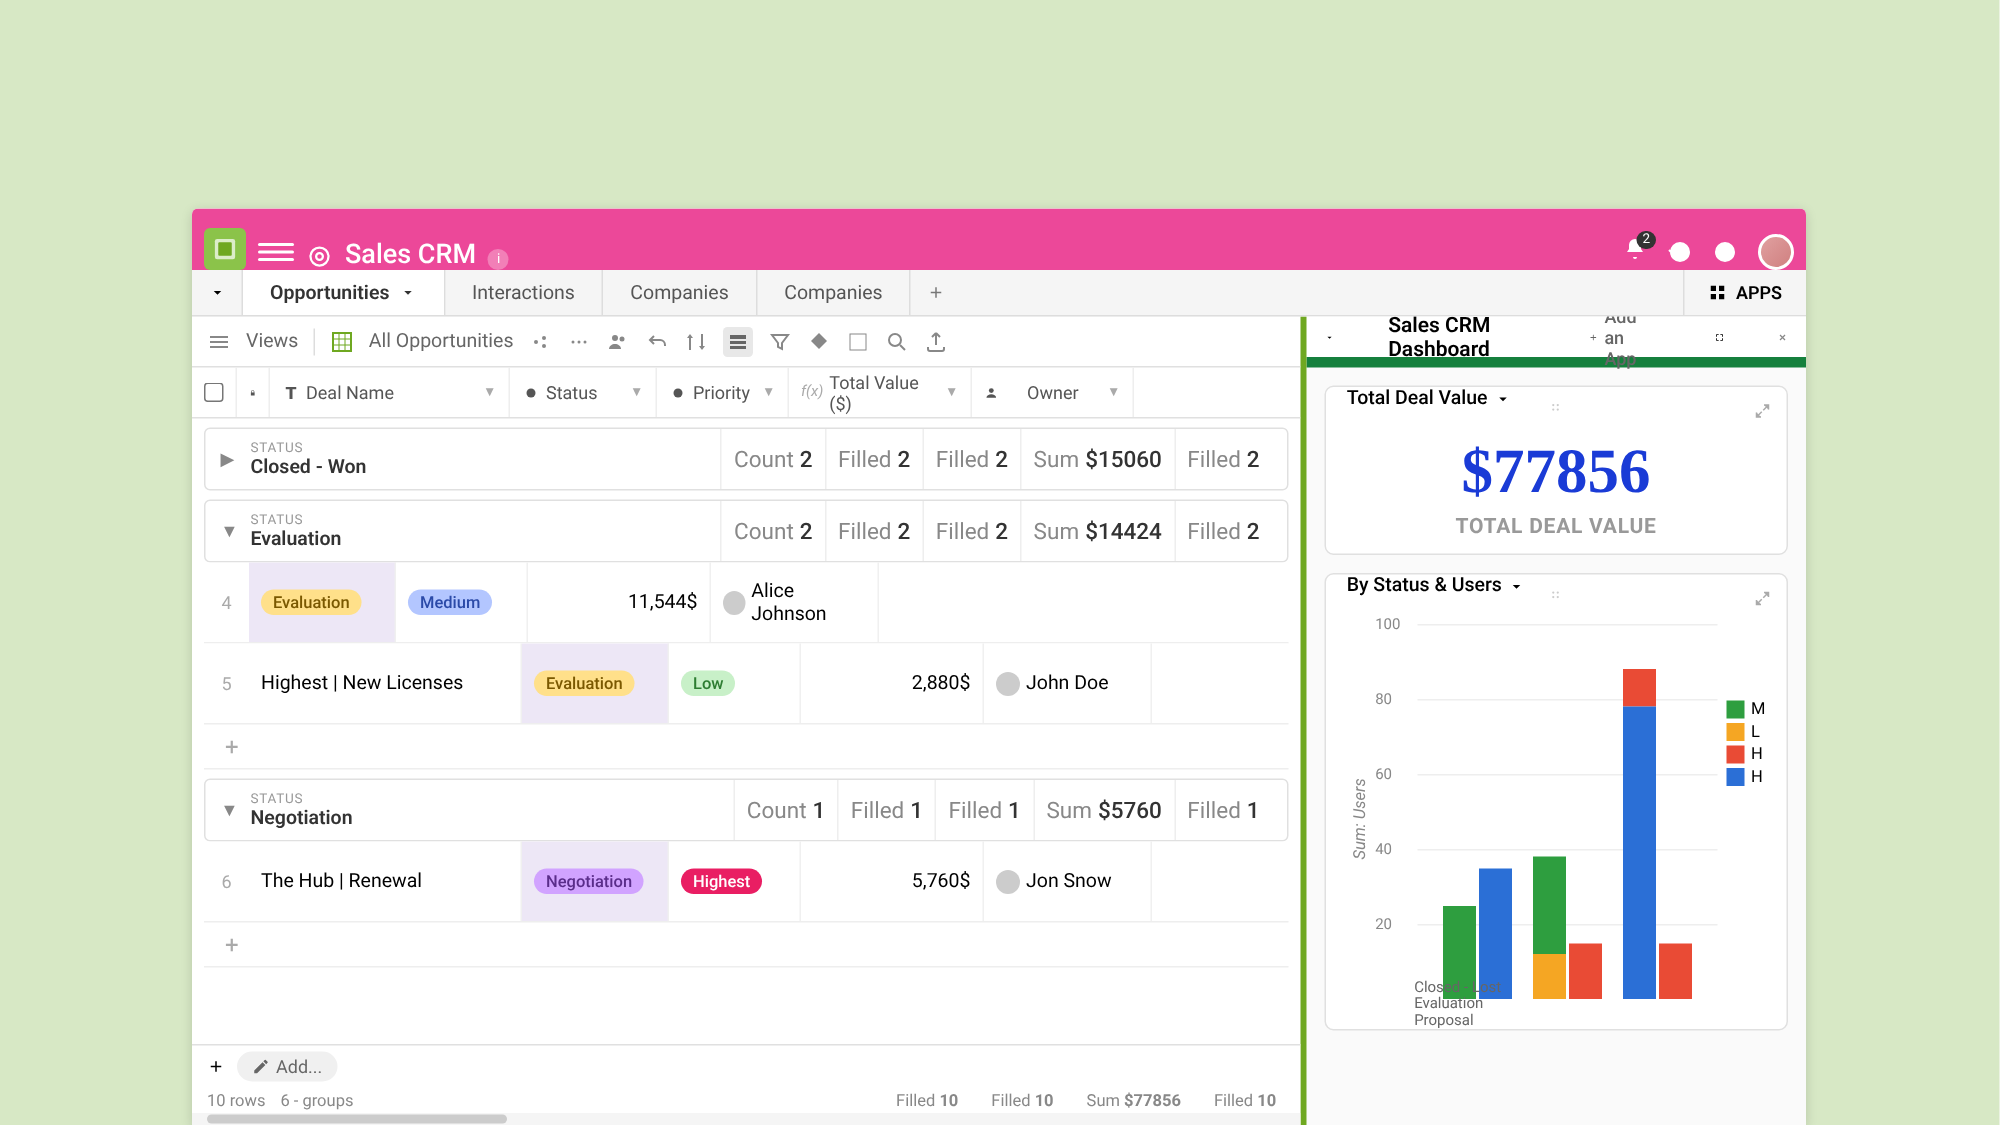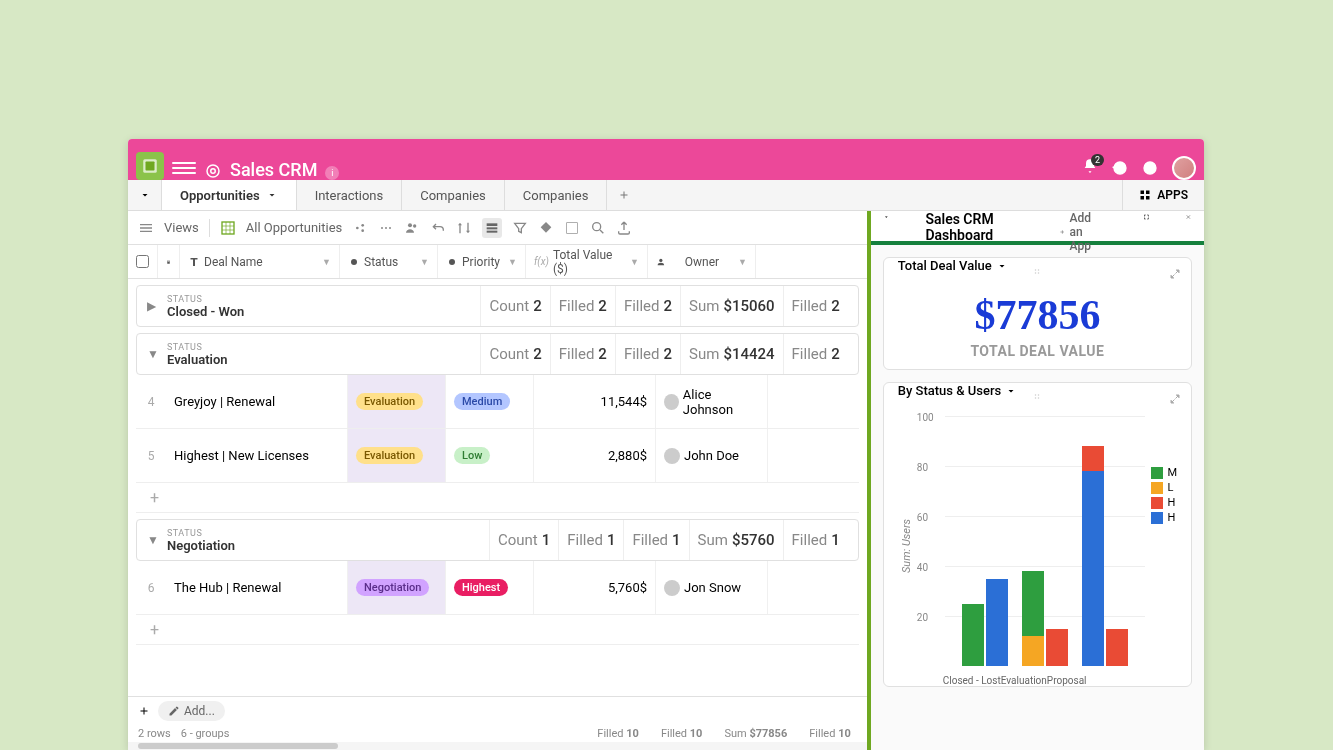--- a/index.html
+++ b/index.html
@@ -88,21 +88,21 @@
 .grid-footer { position: absolute; bottom: 0; left: 0; right: 0; background: #fff; border-top: 1px solid #e0e0e0; text-align: center; }
 .footer-add { display: flex; align-items: center; padding: 4px 10px; gap: 8px; }
 .add-pill { background: #f0f0f0; border-radius: 14px; padding: 3px 10px; font-size: 12px; color: #666; display: flex; align-items: center; gap: 4px; cursor: pointer; }
 .footer-stats { display: flex; align-items: center; padding: 2px 10px; font-size: 11px; color: #888; gap: 10px; }
 .footer-stats .stat2 { margin-left: auto; }
 .footer-stat-item { padding: 0 6px; }
 .scrollbar-fake { height: 8px; background: #f5f5f5; position: relative; }
 .scrollbar-thumb { position: absolute; left: 10px; width: 200px; height: 6px; background: #ccc; border-radius: 3px; top: 1px; }
 
 
-.dash-header { height: 34px; display: flex; align-items: flex-start; padding: 0 12px; border-bottom: 4px solid #15803d; font-size: 14px; font-weight: 600; background: #fff; gap: 28px; }
+.dash-header { height: 34px; display: flex; align-items: center; padding: 0 12px; border-bottom: 7px solid #15803d; font-size: 14px; font-weight: 600; background: #fff; gap: 28px; }
 .dash-header .spacer { flex: 1; }
 .dash-add { font-size: 12px; font-weight: 500; color: #666; cursor: pointer; display: flex; align-items: center; gap: 4px; margin-right: 12px; }
 .dash-body { flex: 1; padding: 12px; overflow-y: auto; display: flex; flex-direction: column; gap: 12px; }
 .card { background: #fff; border: 1px solid #e0e0e0; border-radius: 6px; padding: 0 14px; position: relative; }
 .card-header { display: flex; align-items: center; margin-bottom: 8px; font-size: 13px; font-weight: 500; }
 .card-drag { color: #ccc; cursor: grab; margin: 0 auto; position: absolute; left: 50%; top: 8px; transform: translateX(-50%); }
 .card-expand { position: absolute; right: 10px; top: 10px; color: #aaa; cursor: pointer; }
 .big-number { text-align: center; padding: 10px 0; }
 .big-number-val { font-size: 42px; font-weight: 700; color: #1a3bd6; font-family: Georgia, serif; }
 .big-number-label { font-size: 14px; font-weight: 700; color: #999; letter-spacing: 0.5px; margin-top: 4px; }
@@ -111,21 +111,21 @@
 .chart-container { display: flex; height: 280px; }
 .chart-ylabel { writing-mode: vertical-rl; transform: rotate(180deg); font-size: 11px; color: #888; font-style: italic; text-align: center; padding: 0 2px; }
 .chart-area { flex: 1; position: relative; }
 .chart-grid { position: absolute; left: 30px; right: 0; top: 10px; bottom: 20px; }
 .grid-line { position: absolute; left: 0; right: 0; border-top: 1px solid #eee; }
 .y-tick { position: absolute; left: -28px; font-size: 10px; color: #888; transform: translateY(-50%); }
 .bars-row { position: absolute; bottom: 20px; left: 40px; right: 10px; top: 10px; display: flex; justify-content: space-around; align-items: flex-end; }
 .bar-group { display: flex; align-items: flex-end; gap: 2px; width: 60px; justify-content: center; }
 .bar { width: 22px; display: flex; flex-direction: column-reverse; }
 .bar-seg { width: 100%; }
-.x-labels { position: absolute; bottom: 0; left: 28px; right: 10px; display: flex; justify-content: flex-start; font-size: 10px; color: #666; }
+.x-labels { position: absolute; bottom: 0; left: 28px; right: 10px; display: flex; justify-content: center; font-size: 10px; color: #666; flex-direction: column; }
 .legend { padding-left: 6px; font-size: 11px; display: flex; flex-direction: column; gap: 2px; margin-top: 60px; }
 .legend-item { display: flex; align-items: center; gap: 4px; }
 .legend-sw { width: 12px; height: 12px; }
 
 .icon-svg { width: 16px; height: 16px; fill: currentColor; }
 .icon-sm { width: 12px; height: 12px; fill: currentColor; }
 input[type=checkbox] { width: 13px; height: 13px; }
 </style>
 </head>
 <body>
@@ -366,21 +366,20 @@
                 <span class="stat-val">$14424</span>
               </div>
               <div class="stat">
                 <span class="stat-label">Filled</span>
                 <span class="stat-val">2</span>
               </div>
             </div>
           </div>
           <div class="data-row">
             <div class="row-num">4</div>
-      <div class="cell deal">Greyjoy | Renewal</div>
       <div class="cell status">
               <span class="pill eval">Evaluation</span>
             </div>
       <div class="cell priority">
               <span class="pill medium">Medium</span>
             </div>
       <div class="cell value">11,544$</div>
       <div class="cell owner"><span class="avatar-sm"></span>Alice Johnson</div>
           </div>
           <div class="data-row">
@@ -447,21 +446,21 @@
               <path d="M11 5h2v14h-2zM5 11h14v2H5z"></path>
             </svg>
           <div class="add-pill">
             <svg class="icon-sm" viewBox="0 0 24 24" fill="#888">
                 <path d="M3 17.25V21h3.75L17.81 9.94l-3.75-3.75L3 17.25zM20.71 7.04a1 1 0 000-1.41l-2.34-2.34a1 1 0 00-1.41 0l-1.83 1.83 3.75 3.75 1.83-1.83z"></path>
               </svg>
             <span>Add...</span>
           </div>
         </div>
         <div class="footer-stats">
-          <span>2 rows</span>
+          <span>10 rows</span>
           <span>6 - groups</span>
           <span class="stat2"></span>
           <span class="footer-stat-item"><span>Filled</span> <b>10</b></span>
           <span class="footer-stat-item"><span>Filled</span> <b>10</b></span>
           <span class="footer-stat-item"><span>Sum</span> <b>$77856</b></span>
           <span class="footer-stat-item"><span>Filled</span> <b>10</b></span>
         </div>
         <div class="scrollbar-fake">
             <div class="scrollbar-thumb"></div>
           </div>

